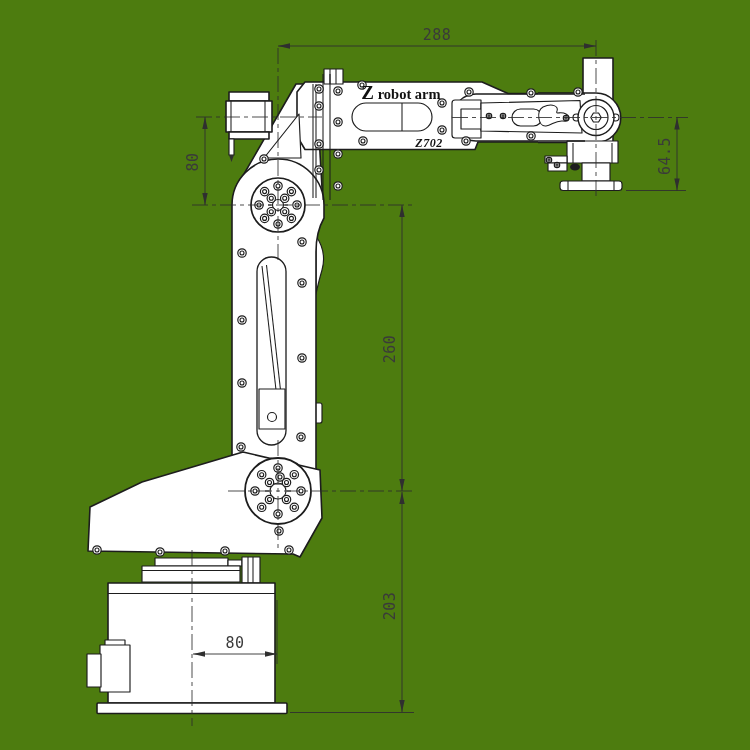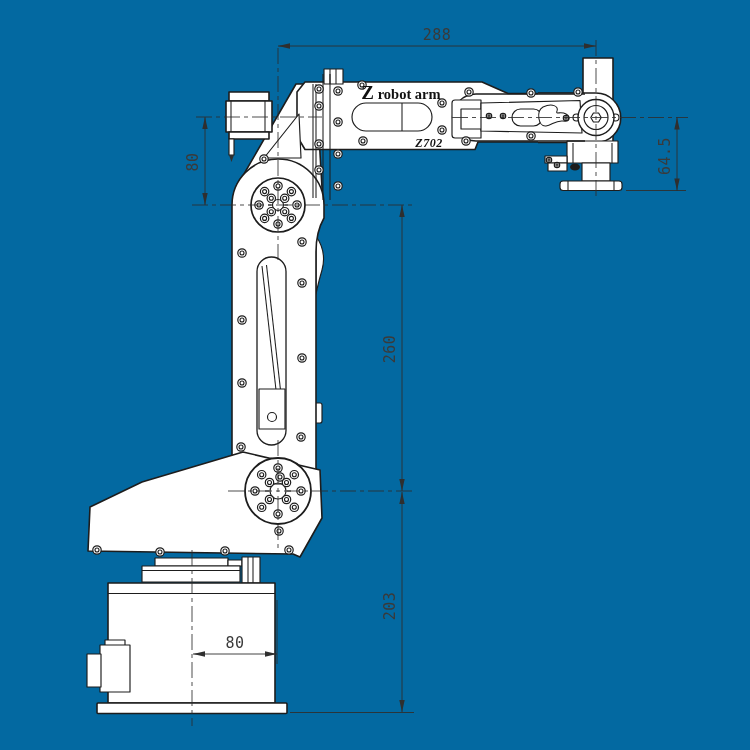--- a/index.html
+++ b/index.html
@@ -1,16 +1,16 @@
 <!DOCTYPE html>
 <html><head>
 <meta charset="utf-8">
 <style>
   html,body{margin:0;padding:0;background:#ffffff;}
-  .stage{width:750px;height:750px;background:#0369a1;position:relative;overflow:hidden;}
+  .stage{width:750px;height:750px;background:#4d7c0f;position:relative;overflow:hidden;}
   svg{display:block;}
   .outline{fill:#ffffff;stroke:#1d1d1d;stroke-width:1.6;stroke-linejoin:round;}
   .detail{fill:#ffffff;stroke:#1d1d1d;stroke-width:1.15;stroke-linejoin:round;}
   .thin{fill:none;stroke:#1d1d1d;stroke-width:1.05;}
   .nofill{fill:none;stroke:#1d1d1d;stroke-width:1.4;}
   .cl{stroke:#2e2e2e;stroke-width:0.85;fill:none;stroke-dasharray:16 4 4 4;}
   .dimline{stroke:#2f2f2f;stroke-width:0.9;fill:none;}
   .arrow{fill:#2f2f2f;stroke:none;}
   .dimtext{font-family:"DejaVu Sans Mono","Liberation Mono",monospace;font-size:15px;fill:#3a3a3a;letter-spacing:0.5px;}
   .brand{font-family:"Liberation Serif","DejaVu Serif",serif;font-weight:bold;fill:#111111;}

